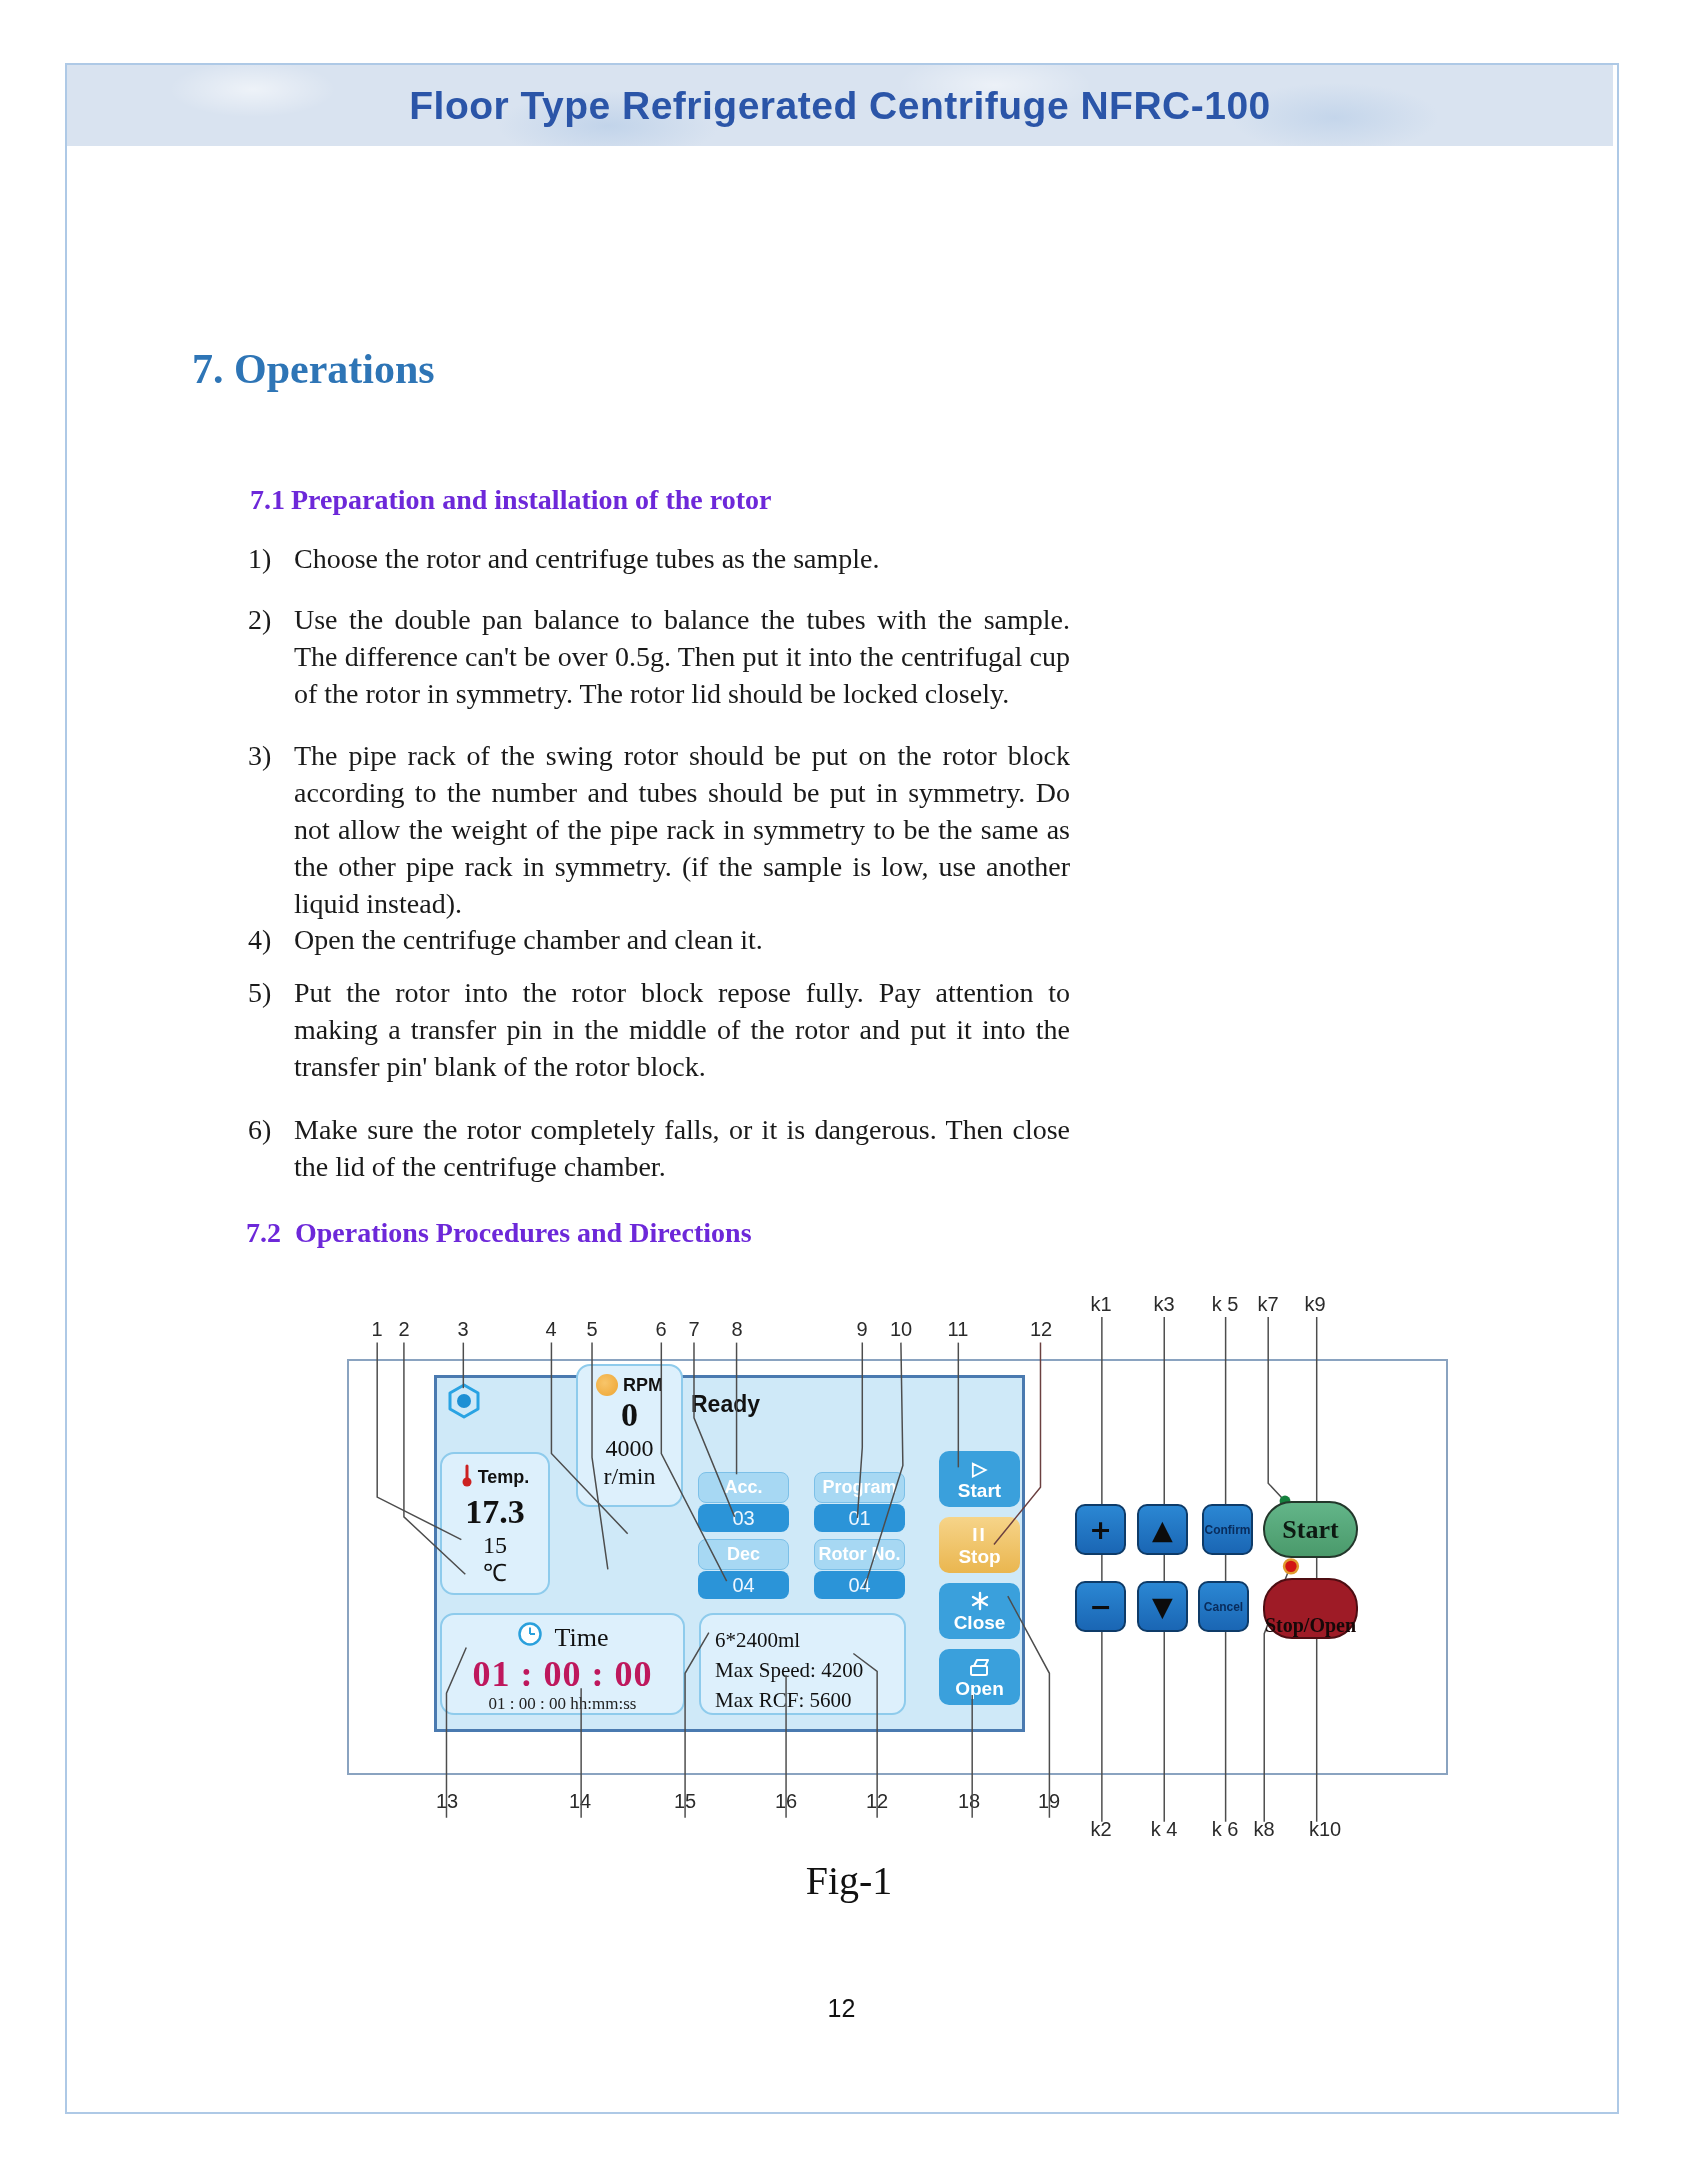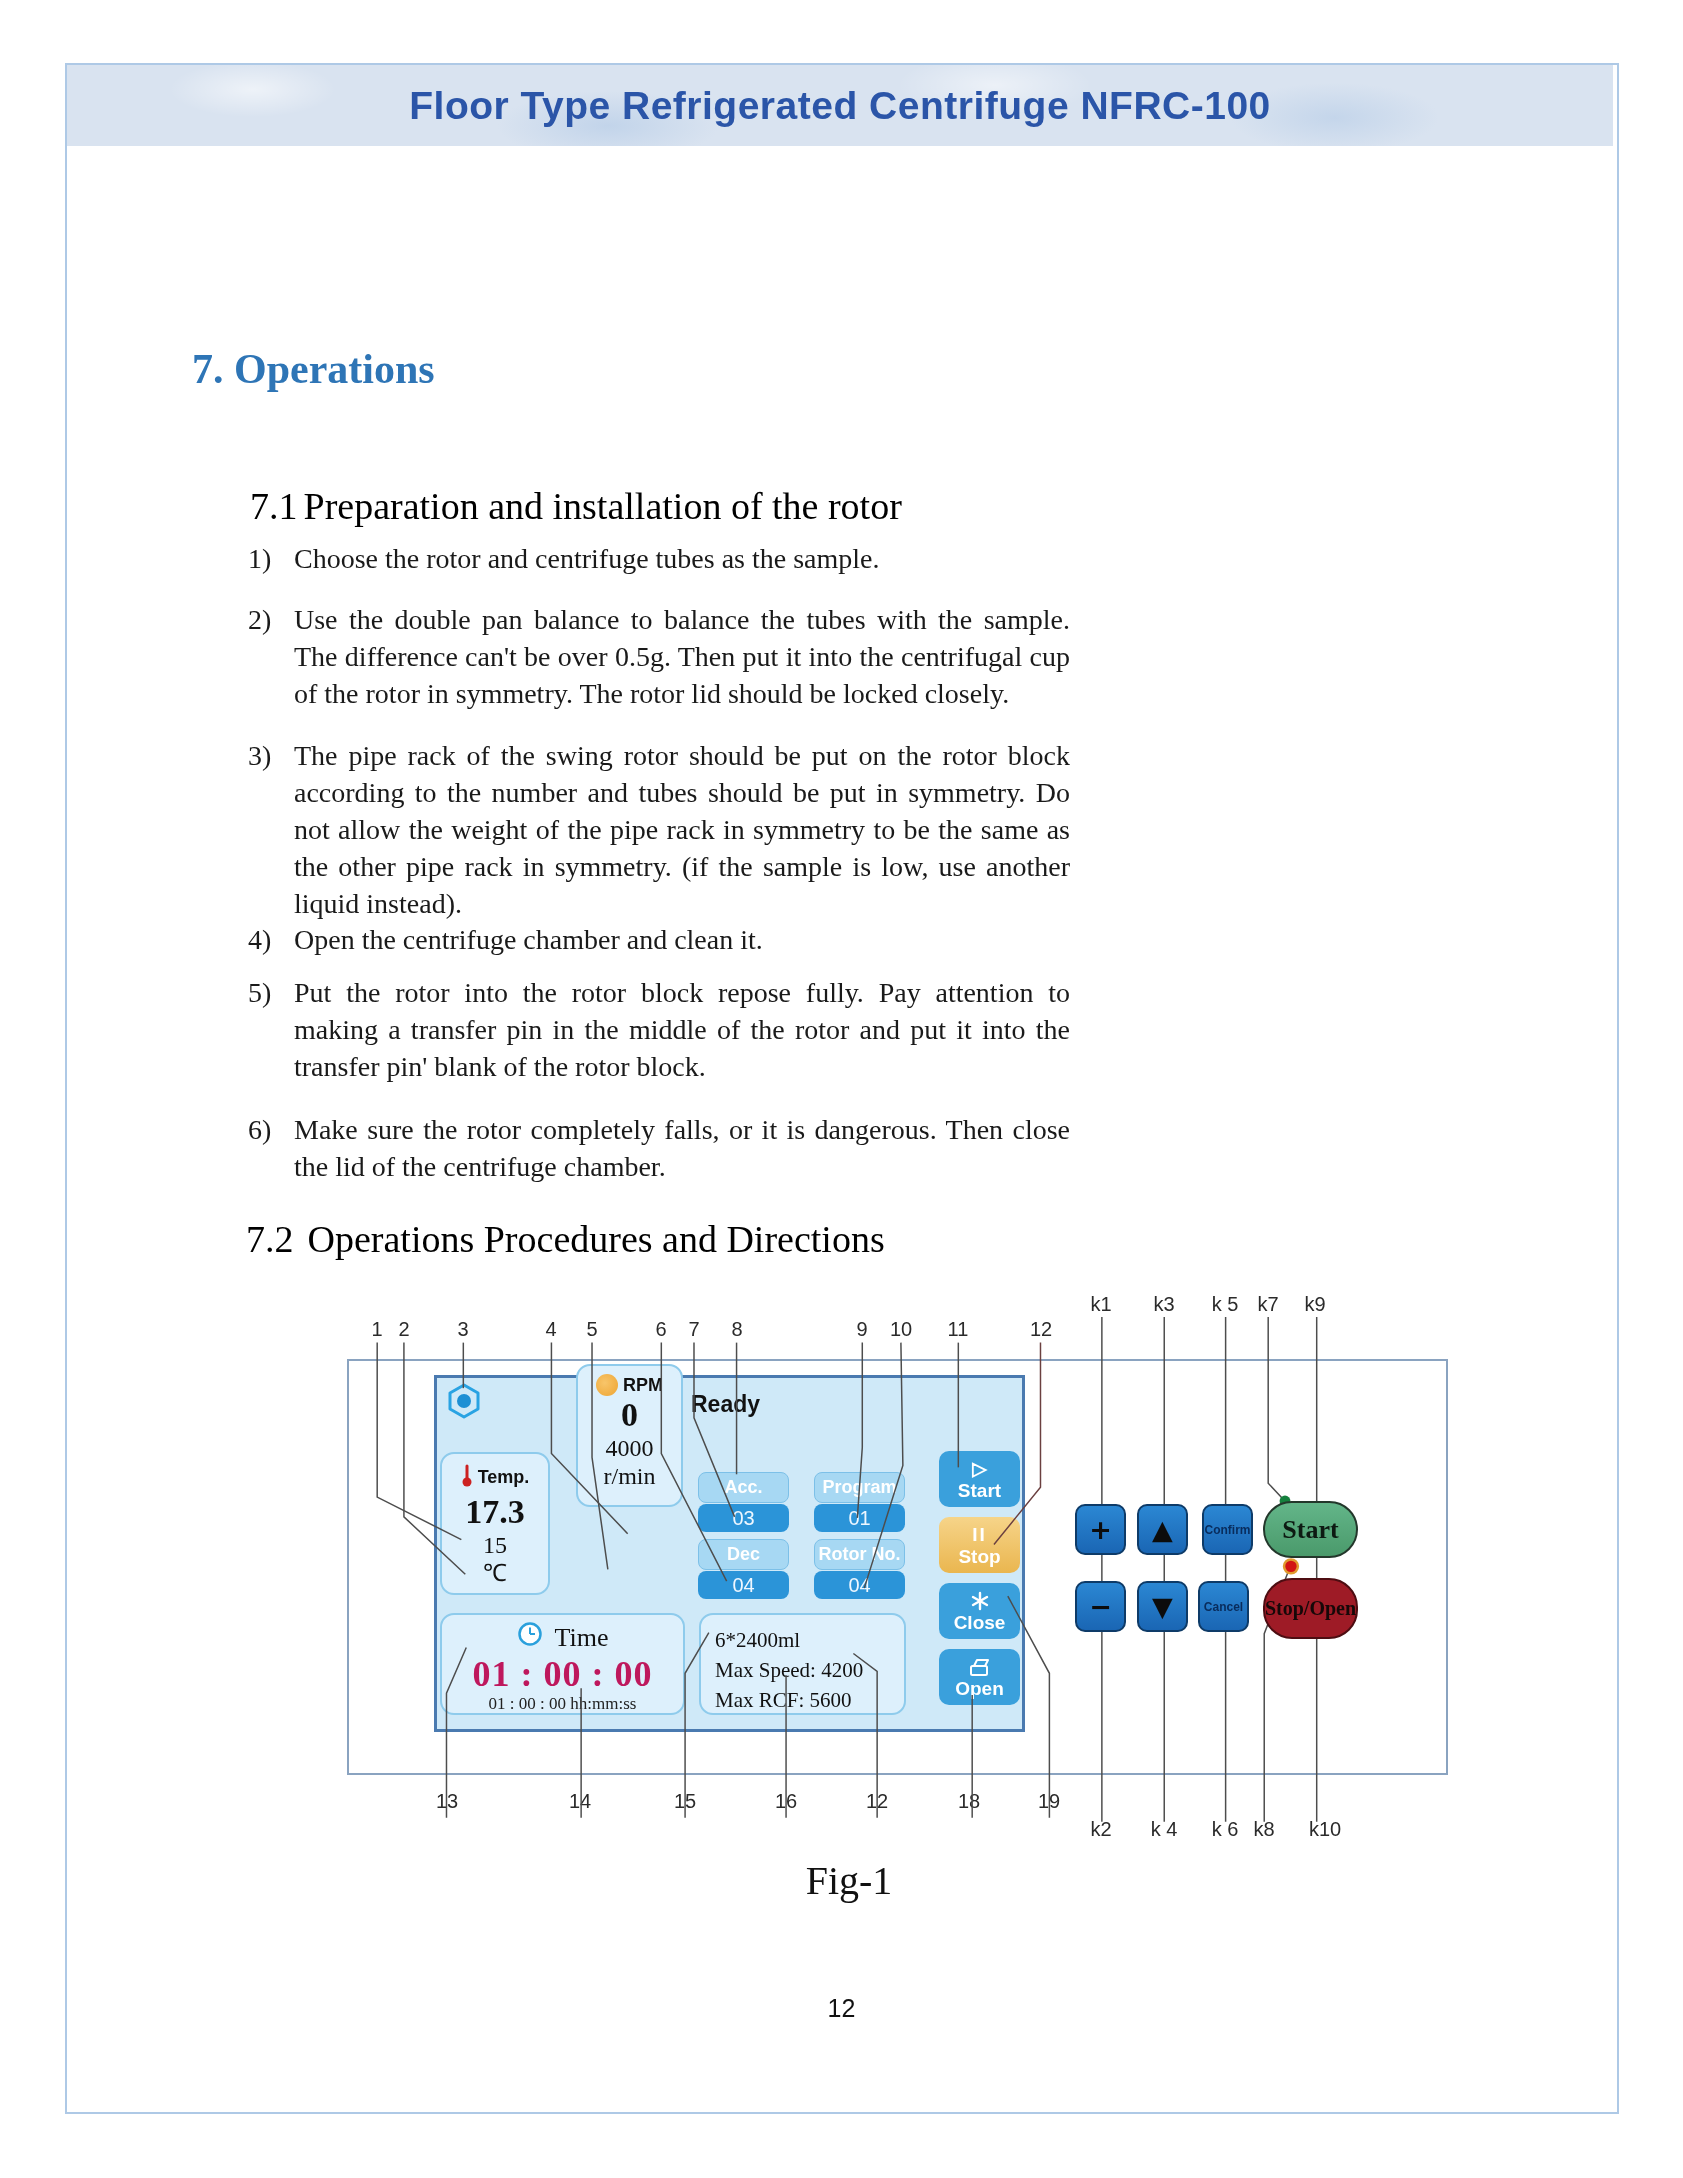--- a/index.html
+++ b/index.html
@@ -11,21 +11,21 @@
         background:
           radial-gradient(ellipse 119px 40px at 12% 30%, rgba(255,255,255,.55), rgba(255,255,255,0) 70%),
           radial-gradient(ellipse 158px 50px at 35% 75%, rgba(171,197,228,.5), rgba(171,197,228,0) 70%),
           radial-gradient(ellipse 139px 45px at 60% 25%, rgba(255,255,255,.5), rgba(255,255,255,0) 70%),
           radial-gradient(ellipse 149px 50px at 82% 65%, rgba(171,197,228,.45), rgba(171,197,228,0) 70%),
           #d9e3f0;
         display:flex;align-items:center;justify-content:center;}
   .banner-title{font-family:"Liberation Sans",sans-serif;font-weight:bold;font-size:39px;
         color:#2b55a8;letter-spacing:0.5px;}
   .h-ops{position:absolute;left:192px;top:345px;font-size:42px;font-weight:bold;color:#2e75b6;}
-  .h-sub{position:absolute;font-size:38px;font-weight:normal;color:#000000;}
+  .h-sub{position:absolute;font-size:28px;font-weight:bold;color:#6d28d9;}
   .h-71{left:250px;top:484px;}
   .h-72{left:246px;top:1217px;}
   .h-sub .snum{margin-right:6px;}
   .h-72 .snum{margin-right:14px;}
   .item{position:absolute;left:248px;width:822px;display:flex;font-size:28px;line-height:37px;}
   .item .n{flex:none;width:46px;}
   .item .t{flex:1;text-align:justify;}
   .i1{top:540px;} .i2{top:601px;} .i3{top:737px;} .i4{top:921px;} .i5{top:974px;} .i6{top:1111px;}
 
   
@@ -74,21 +74,21 @@
        background:linear-gradient(180deg,#2b87d3,#1a66b4);border:2px solid #0e3b68;box-sizing:border-box;
        display:flex;align-items:center;justify-content:center;color:#0c0c0c;
        font-family:"DejaVu Sans",sans-serif;font-weight:bold;font-size:27px;}
   .key.small-txt{font-size:12px;color:#092c5c;font-family:"Liberation Sans",sans-serif;}
   .pill{position:absolute;width:95px;height:57px;border-radius:29px;z-index:30;box-sizing:border-box;
        display:flex;align-items:center;justify-content:center;font-weight:bold;
        font-family:"Liberation Serif",serif;}
   .pill.start{left:1263px;top:1501px;background:linear-gradient(180deg,#63b589,#4a9a6b);
        border:2px solid #23372b;font-size:26px;color:#0d1a12;}
   .pill.stopopen{left:1263px;top:1578px;height:61px;background:#9e1b26;
-       border:2px solid #4d0d12;font-size:20px;color:#160808;}
+       border:2px solid #4d0d12;font-size:20px;color:#160808;align-items:flex-end;}
   .figcap{position:absolute;left:849px;top:1857px;transform:translateX(-50%);
        font-size:40px;color:#111;z-index:5;}
   .pagenum{position:absolute;left:0;top:1994px;width:1683px;text-align:center;
        font-family:"Liberation Sans",sans-serif;font-size:25px;color:#111;}
   svg.lines{position:absolute;left:0;top:1283px;z-index:20;}
 </style>
 </head>
 <body>
 
 <div class="page">

